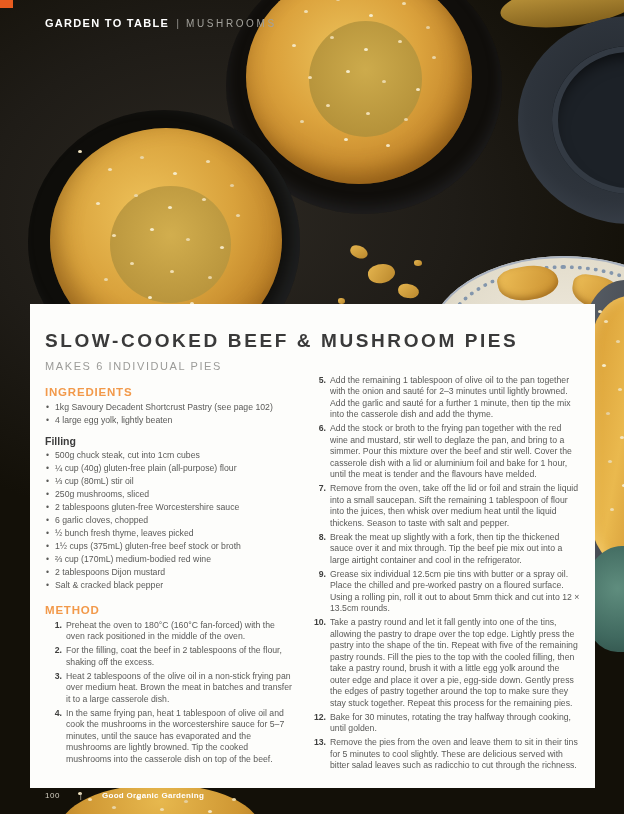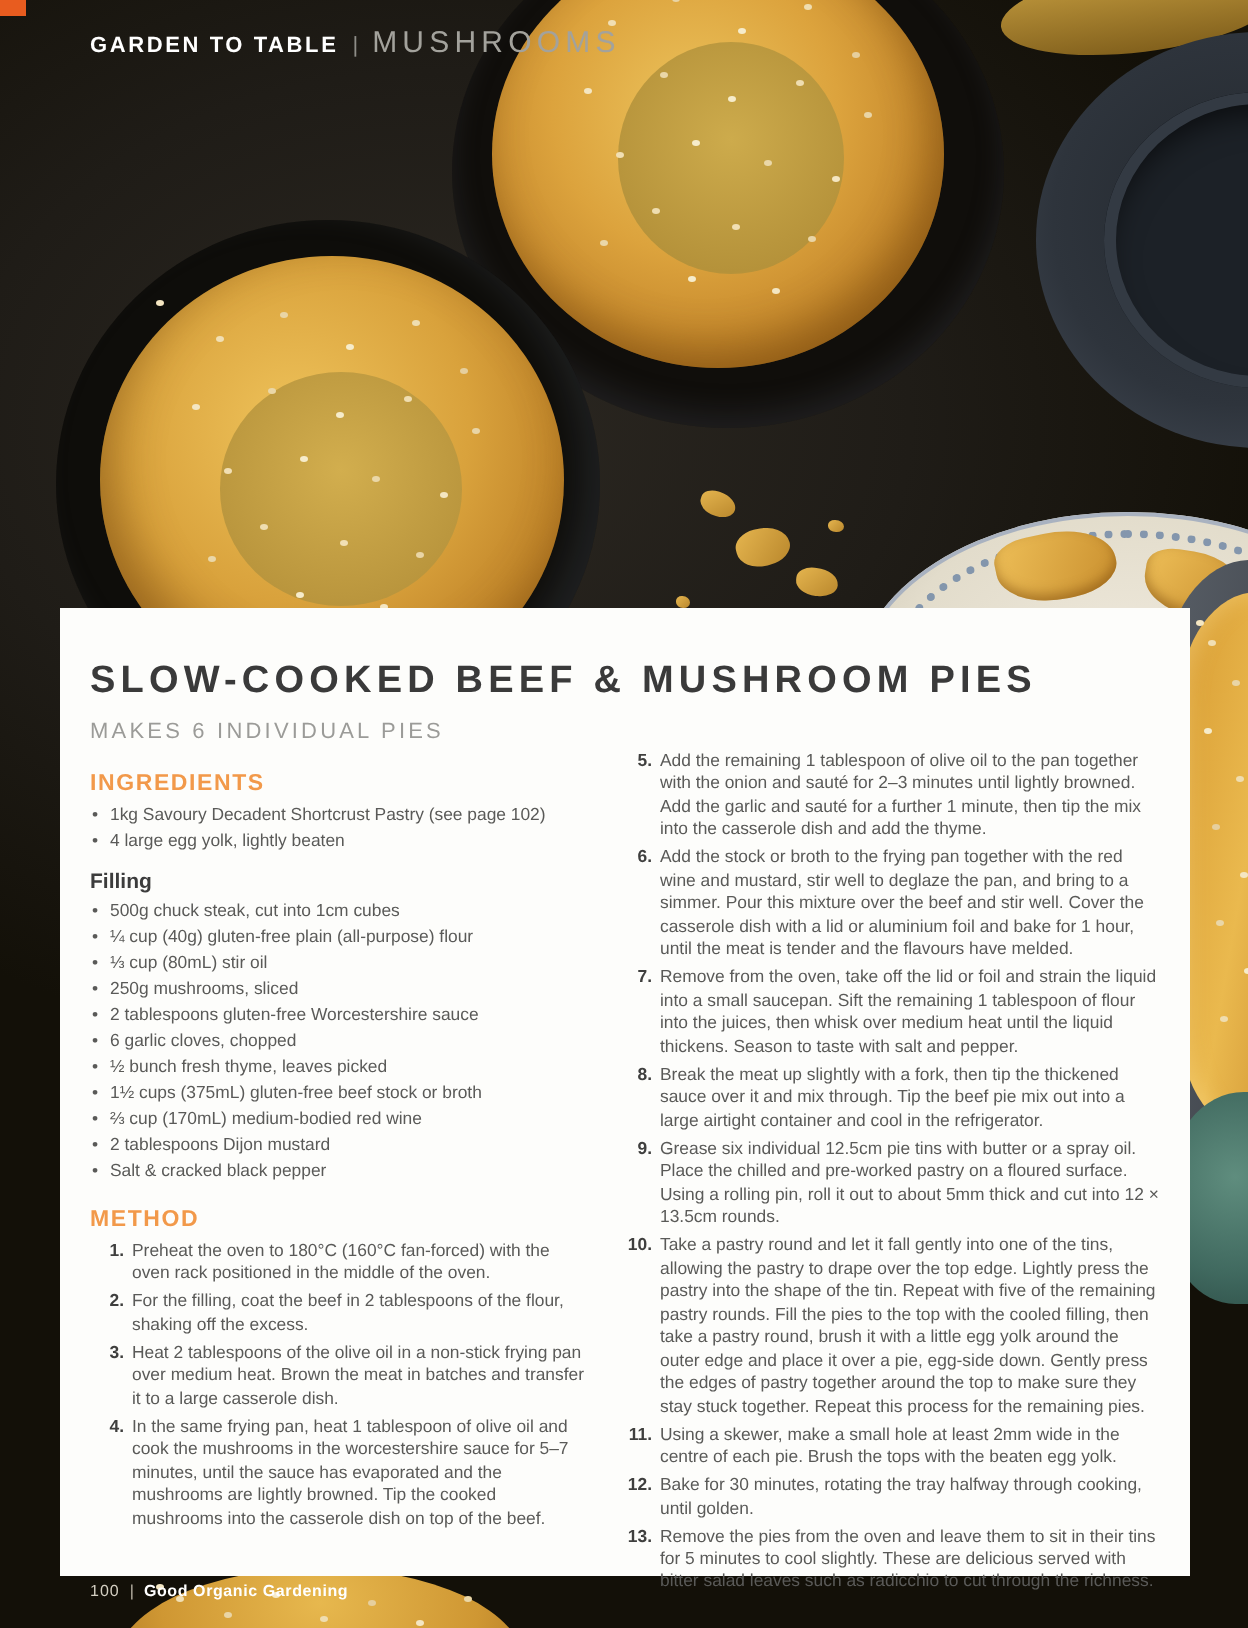--- a/index.html
+++ b/index.html
@@ -90,22 +90,22 @@
       106px 8px #e6cf9e, 130px 18px #f4e6c2, 154px 6px #ead7a8, 46px 24px #f6eccb,
       94px 26px #efddb0, 142px 26px #e9d5a6; }
   .seeds-crust { left:78px; top:792px; }
 
   
   .corner-accent { position:absolute; left:0; top:0; width:13px; height:8px;
     background:var(--corner-accent,#e85c1f); z-index:6; }
   .header { position:absolute; left:45px; top:13px; z-index:6; white-space:nowrap; }
   .h-section { color:#ffffff; font-weight:bold; font-size:11px; letter-spacing:1.3px; }
   .h-divider { color:#8e8d88; font-size:11px; margin:0 7px; font-weight:normal; }
-  .h-topic  { color:#a3a29c; font-size:15px; letter-spacing:2.6px; }
-  .footer { position:absolute; left:45px; top:791px; z-index:6; display:flex; align-items:baseline; gap:5px;justify-content:center; }
+  .h-topic  { color:#a3a29c; font-size:10px; letter-spacing:2.6px; }
+  .footer { position:absolute; left:45px; top:791px; z-index:6; display:flex; align-items:baseline; gap:20px;justify-content:center; }
   .f-num  { color:#d3cec1; font-size:8px; letter-spacing:.5px; }
   .f-div  { color:#bdb8aa; font-size:8px; }
   .f-name { color:#ffffff; font-size:8px; font-weight:bold; letter-spacing:.3px; }
 
   
   .card { position:absolute; left:30px; top:304px; width:565px; height:484px; z-index:5;
     background:#fdfdfb; padding:10px 15px 0; box-sizing:border-box; }
   .title { font-size:19px; letter-spacing:2.6px; color:#3a3a3a; font-weight:bold; margin:16px 0 0; }
   .yield { font-size:11px; color:#9b9b98; letter-spacing:1.6px; margin:8px 0 0; }
   .cols { display:flex; gap:14px; margin-top:2px; }
@@ -232,24 +232,20 @@
             </li>
           <li>
               <span class="num">9.</span>
               <span class="txt">Grease six individual 12.5cm pie tins with butter or a spray oil. Place the chilled and pre-worked pastry on a floured surface. Using a rolling pin, roll it out to about 5mm thick and cut into 12 × 13.5cm rounds.</span>
             </li>
           <li>
               <span class="num">10.</span>
               <span class="txt">Take a pastry round and let it fall gently into one of the tins, allowing the pastry to drape over the top edge. Lightly press the pastry into the shape of the tin. Repeat with five of the remaining pastry rounds. Fill the pies to the top with the cooled filling, then take a pastry round, brush it with a little egg yolk around the outer edge and place it over a pie, egg-side down. Gently press the edges of pastry together around the top to make sure they stay stuck together. Repeat this process for the remaining pies.</span>
             </li>
           <li>
-              <span class="num">11.</span>
-              <span class="txt">Using a skewer, make a small hole at least 2mm wide in the centre of each pie. Brush the tops with the beaten egg yolk.</span>
-            </li>
-          <li>
               <span class="num">12.</span>
               <span class="txt">Bake for 30 minutes, rotating the tray halfway through cooking, until golden.</span>
             </li>
           <li>
               <span class="num">13.</span>
               <span class="txt">Remove the pies from the oven and leave them to sit in their tins for 5 minutes to cool slightly. These are delicious served with bitter salad leaves such as radicchio to cut through the richness.</span>
             </li>
         </ol>
       </div>
     </div>

